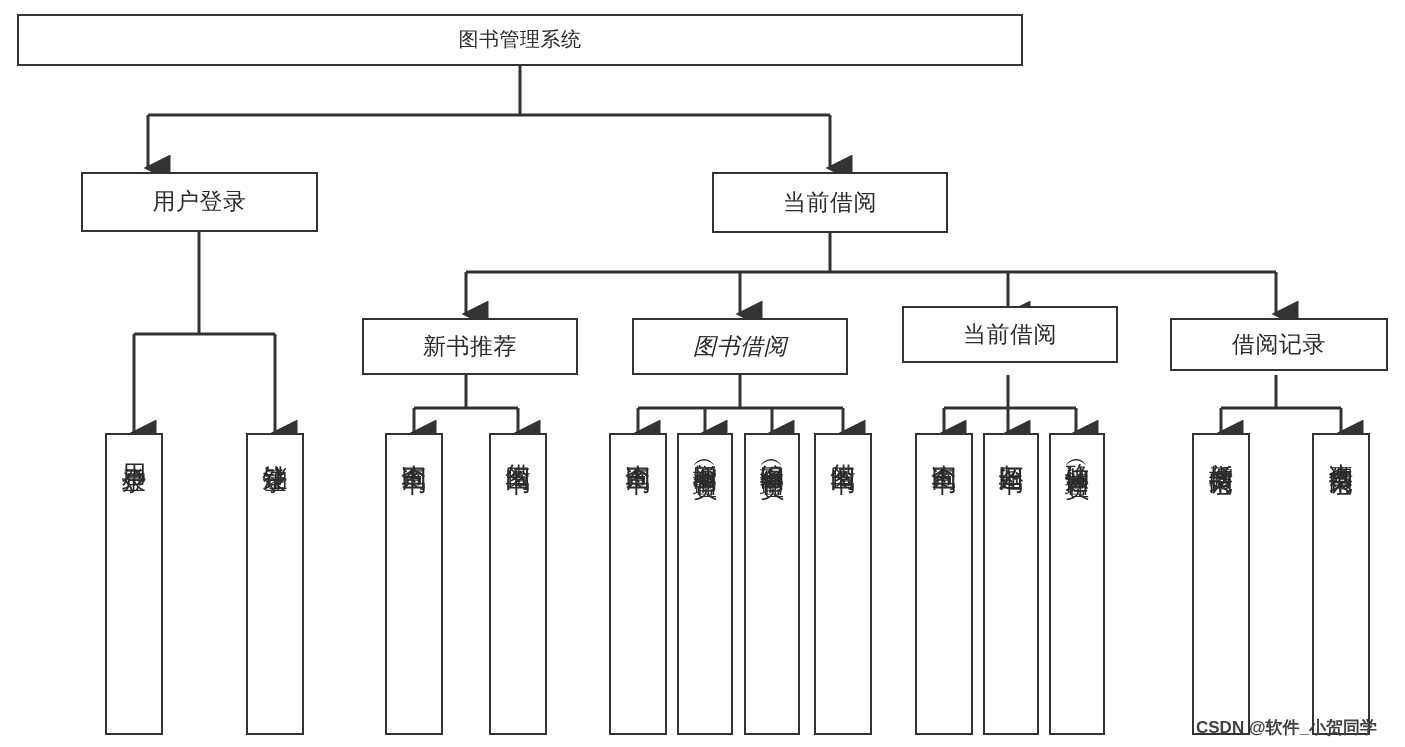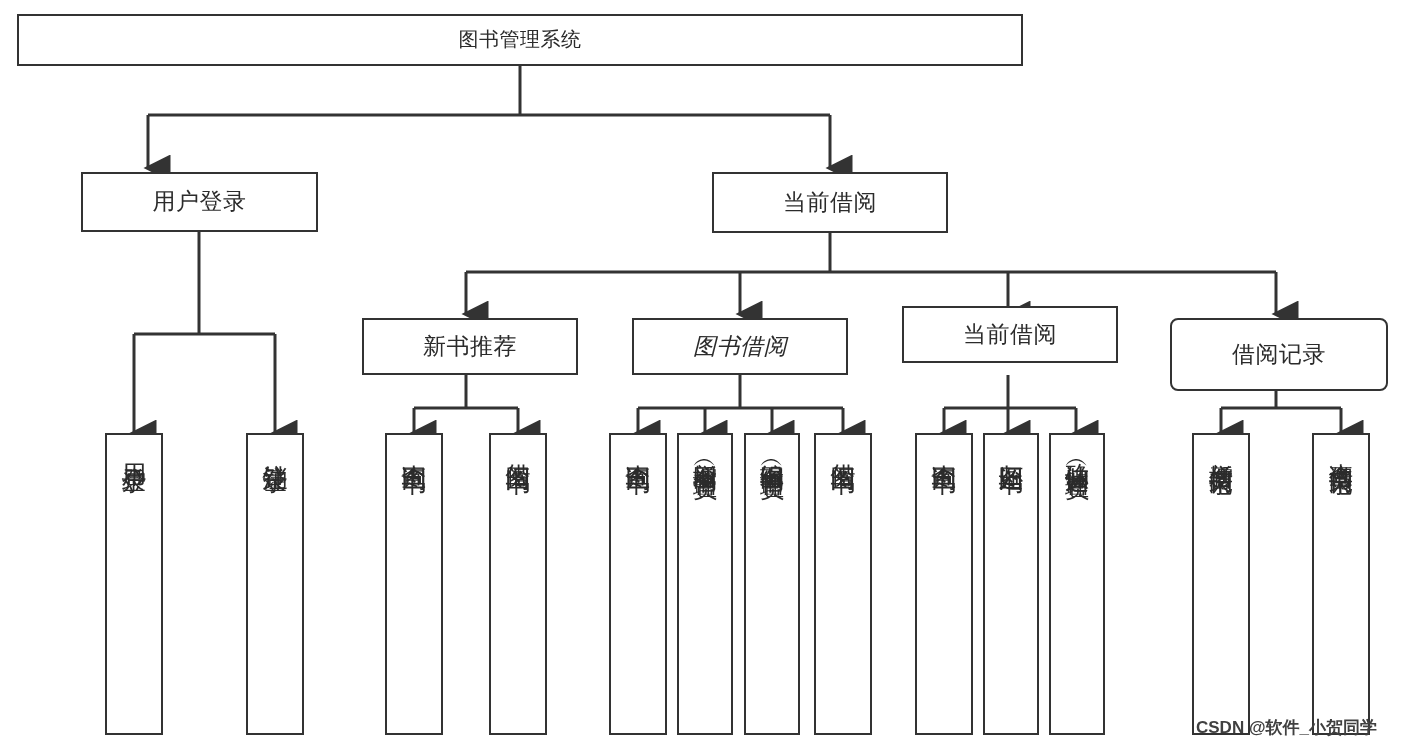--- a/index.html
+++ b/index.html
@@ -148,21 +148,21 @@
   </div>
 
   <div class="node h" style="left:632px; top:318px; width:216px; height:57px;font-style:italic;">
     <span class="label">图书借阅</span>
   </div>
 
   <div class="node h" style="left:902px; top:306px; width:216px; height:57px;">
     <span class="label">当前借阅</span>
   </div>
 
-  <div class="node h" style="left:1170px; top:318px; width:218px; height:73px;border-radius:8px;">
+  <div class="node h" style="left:1170px; top:318px; width:218px; height:53px;">
     <span class="label">借阅记录</span>
   </div>
 
   <div class="node v" style="left:105px; top:433px; width:58px; height:302px;">
     <span class="label">用户登录</span>
   </div>
 
   <div class="node v" style="left:246px; top:433px; width:58px; height:302px;">
     <span class="label">注销登录</span>
   </div>

